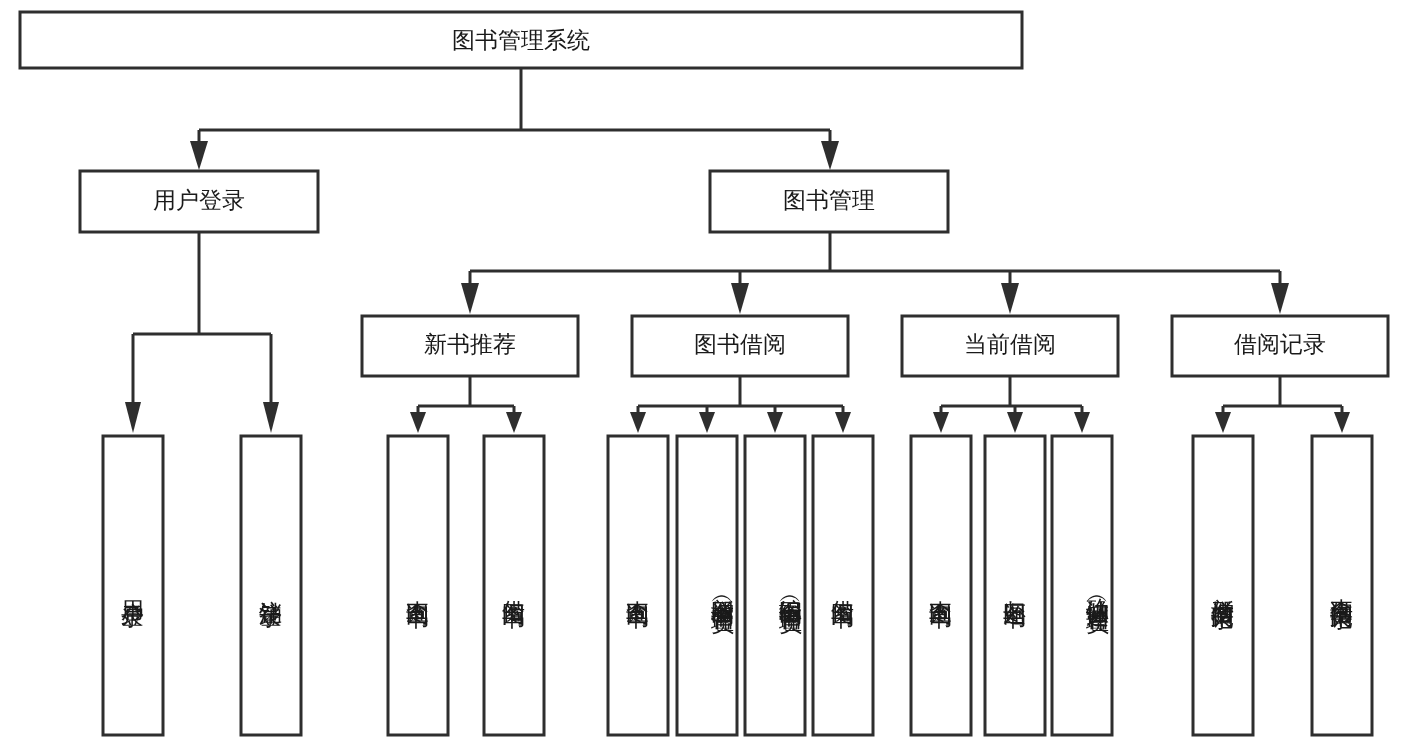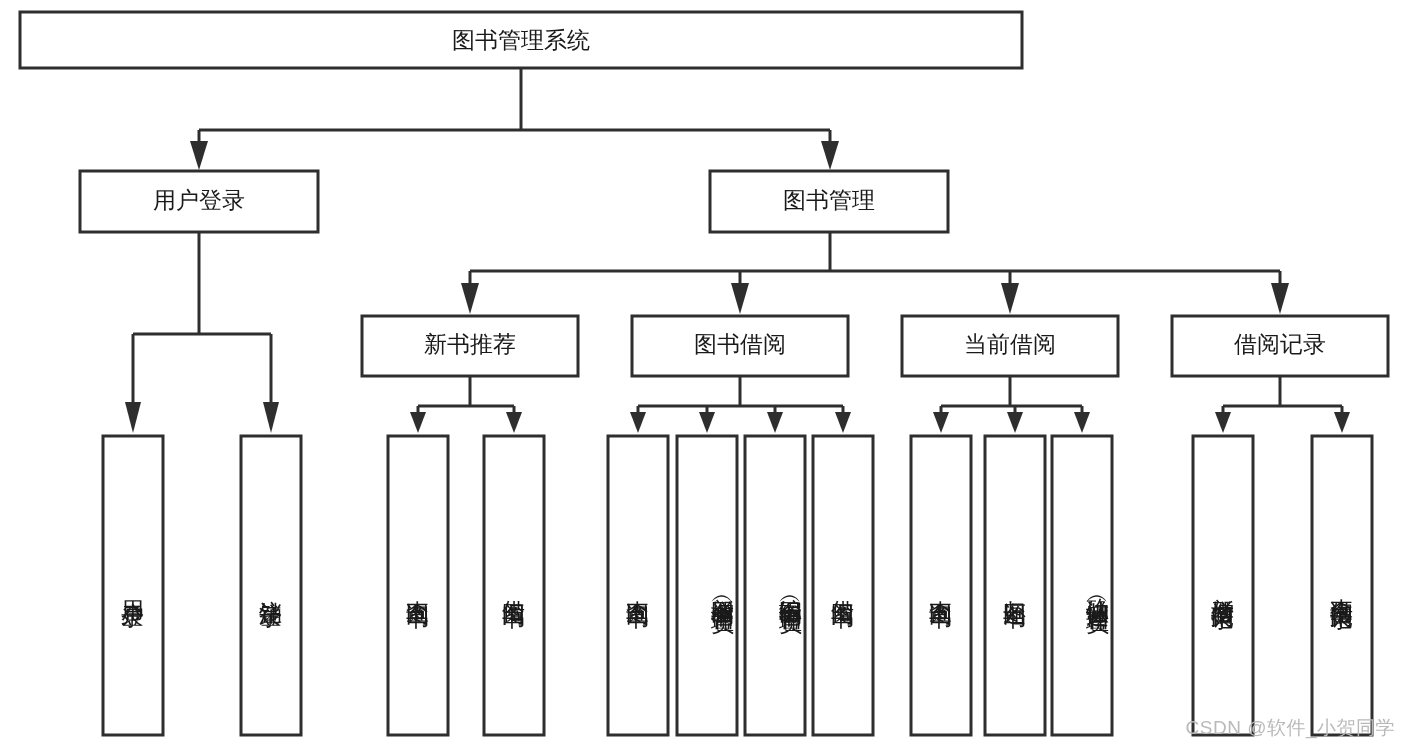--- a/index.html
+++ b/index.html
@@ -201,14 +201,13 @@
   <div class="node-label-vertical" style="left:608px; top:436px; width:60px; height:299px;">查询图书</div>
   <div class="node-label-vertical" style="left:677px; top:436px; width:60px; height:299px; align-items:flex-start; padding-top:6px; box-sizing:border-box;">新增图书（管理员）</div>
   <div class="node-label-vertical" style="left:745px; top:436px; width:60px; height:299px; align-items:flex-start; padding-top:6px; box-sizing:border-box;">编辑图书（管理员）</div>
   <div class="node-label-vertical" style="left:813px; top:436px; width:60px; height:299px;">借阅图书</div>
   <div class="node-label-vertical" style="left:911px; top:436px; width:60px; height:299px;">查询图书</div>
   <div class="node-label-vertical" style="left:985px; top:436px; width:60px; height:299px;">归还图书</div>
   <div class="node-label-vertical" style="left:1052px; top:436px; width:60px; height:299px; align-items:flex-start; padding-top:6px; box-sizing:border-box;">确认归还（管理员）</div>
   <div class="node-label-vertical" style="left:1193px; top:436px; width:60px; height:299px;">新增借阅记录</div>
   <div class="node-label-vertical" style="left:1312px; top:436px; width:60px; height:299px;">查询借阅记录</div>
 
-  <div class="watermark">CSDN @软件_小贺同学</div>
 </div>
 
 </body></html>

